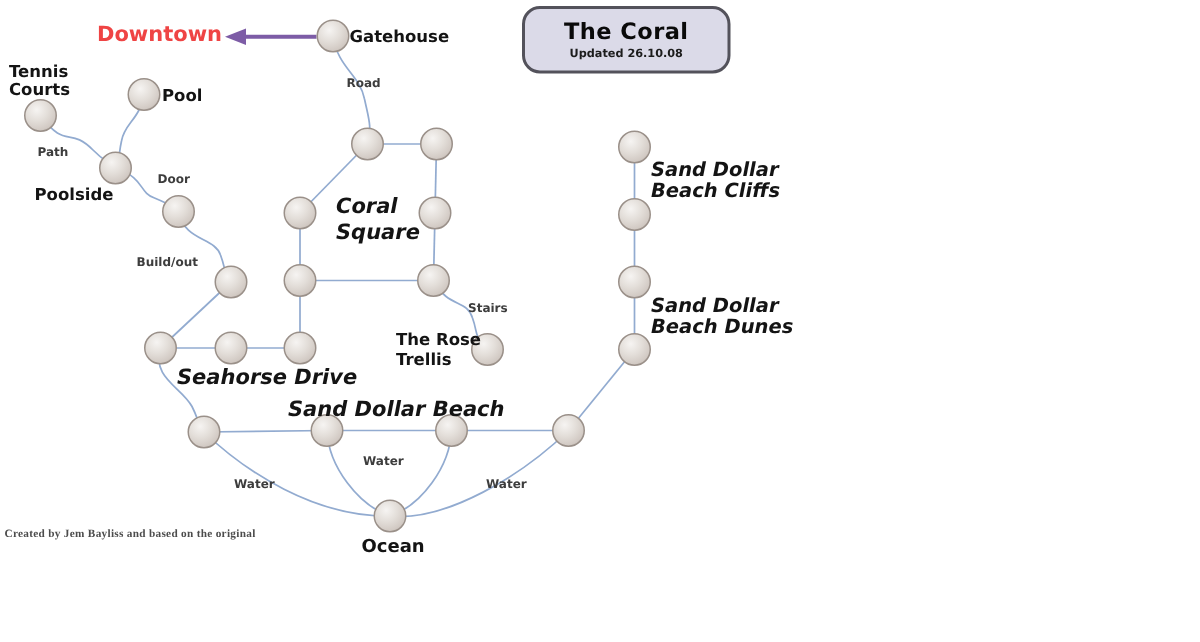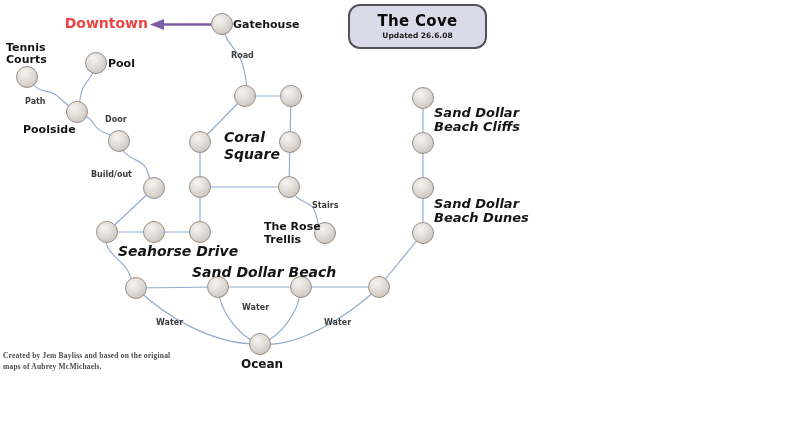--- a/index.html
+++ b/index.html
@@ -131,22 +131,21 @@
       <text x="91" y="177" class="edge-label">Build/out</text>
       <text x="312" y="208" class="edge-label">Stairs</text>
       <text x="156" y="325" class="edge-label">Water</text>
       <text x="242" y="310" class="edge-label">Water</text>
       <text x="324" y="325" class="edge-label">Water</text>
     </svg>
 
   <span class="downtown">Downtown</span>
 
   <div class="titlebox">
-    <div class="t">The Cove</div>
-    <div class="s">Updated 26.6.08</div>
+    <div class="t">The Coral</div>
+    <div class="s">Updated 26.10.08</div>
   </div>
 
   <div class="attribution">
     <div>Created by Jem Bayliss and based on the original</div>
-    <div>maps of Aubrey McMichaels.</div>
   </div>
 
 </div>
 
 </body></html>

